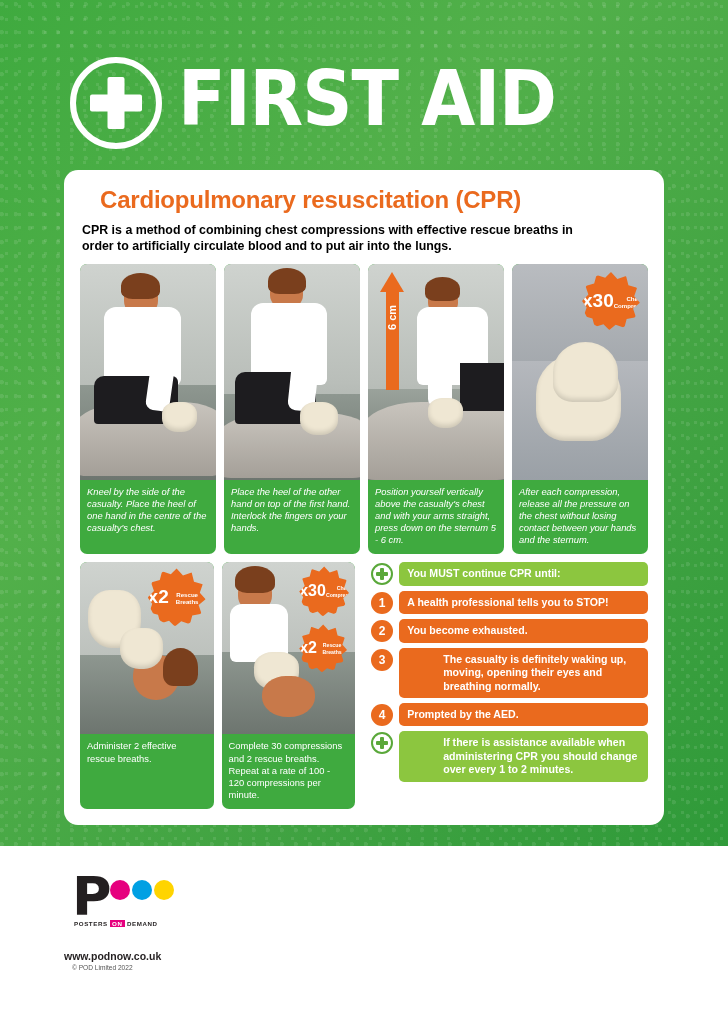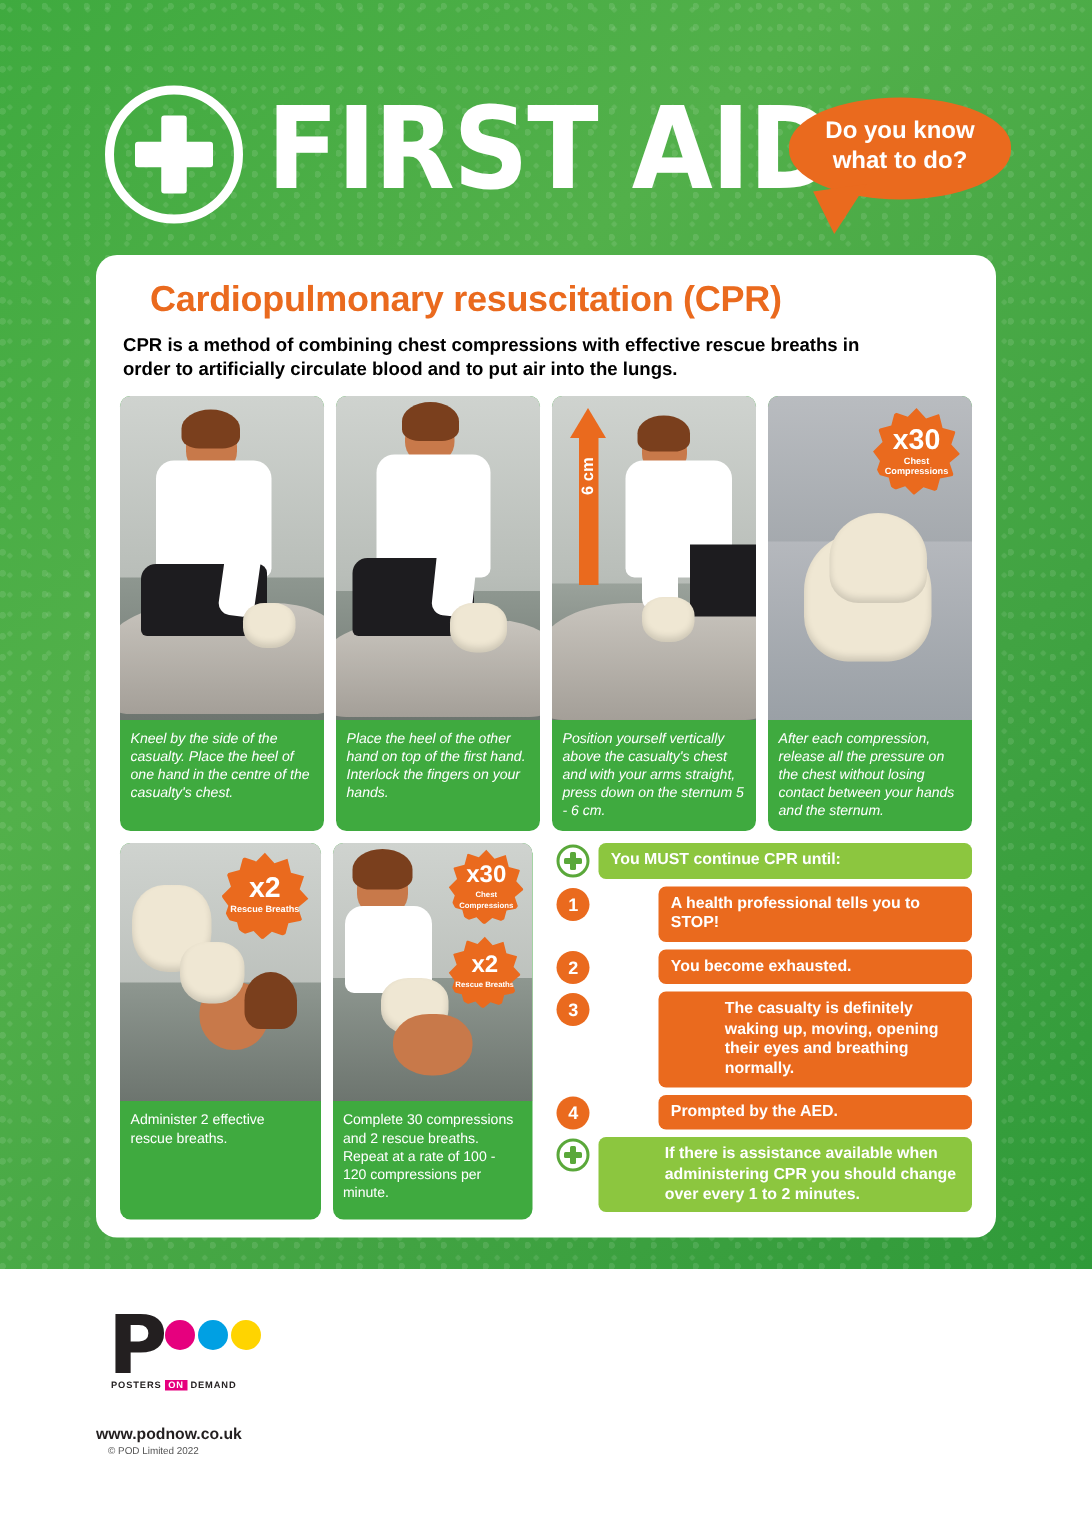--- a/index.html
+++ b/index.html
@@ -211,21 +211,21 @@
   }
 
   
   .star-badge {
     position: absolute;
     width: 58px; height: 58px;
     background: #ea6a1e;
     color: #fff;
     text-align: center;
     border-radius: 50%;
-    display: flex; flex-direction: column; align-items: center; justify-content: center;
+    display: flex; flex-direction: row; align-items: center; justify-content: flex-start;
     clip-path: polygon(50% 0%, 61% 12%, 76% 7%, 80% 23%, 95% 27%, 90% 42%, 100% 53%, 88% 63%, 93% 78%, 77% 81%, 73% 96%, 58% 91%, 47% 100%, 37% 90%, 22% 95%, 18% 80%, 3% 76%, 8% 61%, 0% 50%, 11% 39%, 6% 24%, 21% 20%, 25% 5%, 40% 10%);
   }
   .star-badge .big { font-size: 19px; font-weight: bold; line-height: 18px; }
   .star-badge .small { font-size: 6.1px; font-weight: bold; line-height: 7px; margin-top: 1px; }
 
   
   .bottom-row {
     display: flex;
     gap: 8px;
     margin-top: 8px;
@@ -265,21 +265,21 @@
     border-radius: 5px;
     color: #ffffff;
     font-size: 10.6px;
     font-weight: bold;
     line-height: 13.4px;
     padding: 5px 8px;
     display: flex;
     align-items: center;
   }
   .cl-text.green { background: #8cc63f; }
-  .cl-text.orange { background: #ea6a1e; margin-left: 40px; }
+  .cl-text.orange { background: #ea6a1e; }
   .cl-text.tall { min-height: 38px; padding-left: 44px; }
 
   
   .footer {
     position: absolute;
     left: 0; top: 846px;
     width: 728px; height: 178px;
     background: #ffffff;
   }
   .logo {
@@ -317,24 +317,20 @@
 <div class="poster">
 
   <div class="green-bg"></div>
 
   <div class="header">
     <div class="cross-badge">
       <span class="cross-v"></span>
         <span class="cross-h"></span>
     </div>
     <div class="title-first-aid">FIRST AID</div>
-    <div class="bubble">
-      <div>Do you know</div>
-      <div>what to do?</div>
-    </div>
   </div>
 
   <div class="card">
     <div class="card-title">Cardiopulmonary resuscitation (CPR)</div>
     <div class="card-intro">CPR is a method of combining chest compressions with effective rescue breaths in order to artificially circulate blood and to put air into the lungs.</div>
 
     <div class="panels-row row1">
 
       <div class="panel">
         <div class="photo">

